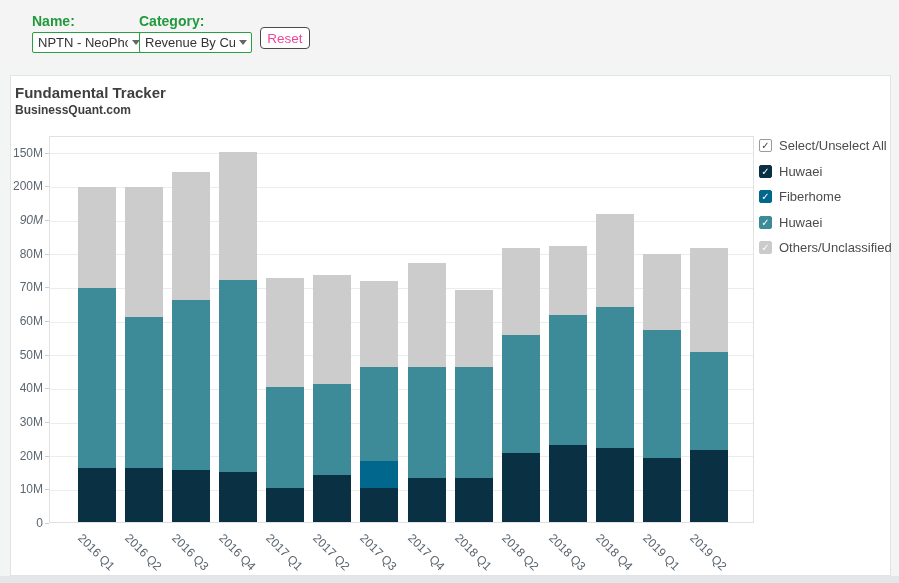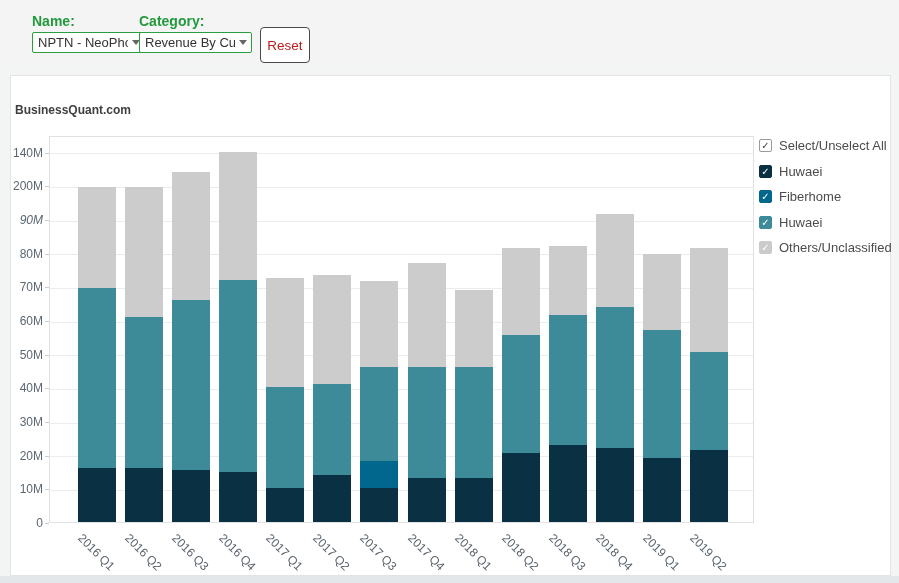--- a/index.html
+++ b/index.html
@@ -23,24 +23,24 @@
     white-space:nowrap; overflow:hidden; cursor:pointer;
   }
   .fake-select .val { overflow:hidden; white-space:nowrap; }
   .fake-select .arrow {
     position:absolute; right:4px; top:7px;
     width:0; height:0; border-left:4px solid transparent;
     border-right:4px solid transparent; border-top:5px solid #666;
   }
   .reset-btn {
     position:absolute; left:260px; top:27px;
-    width:50px; height:36px; background:#fff;
+    width:50px; height:22px; background:#fff;
     border:1px solid #4a4a4a; border-radius:4px;
     font-family:"Liberation Sans",sans-serif;
-    font-size:13.5px; color:#b91c1c; cursor:pointer;
+    font-size:13.5px; color:#ec4899; cursor:pointer;
   }
   
   .panel {
     position:absolute; left:10px; top:75px;
     width:881px; height:501px;
     background:#fff; border:1px solid #e3e3e3;
   }
   .chart-title { position:absolute; left:4px; top:8px; font-size:15px; font-weight:bold; color:#3f3f3f; }
   .chart-subtitle { position:absolute; left:4px; top:27px; font-size:12px; font-weight:bold; color:#3f3f3f; }
   
@@ -87,20 +87,21 @@
     <span class="ctrl-label">Category:</span>
     <div class="fake-select">
       <span class="val">Revenue By Custo</span>
       <span class="arrow"></span>
     </div>
   </div>
   <button class="reset-btn">Reset</button>
 </div>
 
 <div class="panel">
+  <div class="chart-title">Fundamental Tracker</div>
   <div class="chart-subtitle">BusinessQuant.com</div>
 
   <div id="yaxis-layer"></div>
 
   <div class="plot" id="plot">
       <div class="gridline" style="top: 352.848px;"></div>
       <div class="gridline" style="top: 319.196px;"></div>
       <div class="gridline" style="top: 285.543px;"></div>
       <div class="gridline" style="top: 251.891px;"></div>
       <div class="gridline" style="top: 218.239px;"></div>
@@ -222,21 +223,21 @@
     <div class="ytick-label" style="left: -2px; top: 238.087px;">60M</div>
     <div class="ytick-mark" style="left: 34px; top: 245.087px;"></div>
     <div class="ytick-label" style="left: -2px; top: 204.435px;">70M</div>
     <div class="ytick-mark" style="left: 34px; top: 211.435px;"></div>
     <div class="ytick-label" style="left: -2px; top: 170.783px;">80M</div>
     <div class="ytick-mark" style="left: 34px; top: 177.783px;"></div>
     <div class="ytick-label" style="left: -2px; top: 137.13px; font-style: italic;">90M</div>
     <div class="ytick-mark" style="left: 34px; top: 144.13px;"></div>
     <div class="ytick-label" style="left: -2px; top: 103.478px;">200M</div>
     <div class="ytick-mark" style="left: 34px; top: 110.478px;"></div>
-    <div class="ytick-label" style="left: -2px; top: 69.8261px;">140M</div>
+    <div class="ytick-label" style="left: -2px; top: 69.8261px;">150M</div>
     <div class="ytick-mark" style="left: 34px; top: 76.8261px;"></div>
     <div class="xtick-label" style="left: 73.5px; top: 455px;">2016 Q1</div>
     <div class="xtick-label" style="left: 120.65px; top: 455px;">2016 Q2</div>
     <div class="xtick-label" style="left: 167.8px; top: 455px;">2016 Q3</div>
     <div class="xtick-label" style="left: 214.95px; top: 455px;">2016 Q4</div>
     <div class="xtick-label" style="left: 262.1px; top: 455px;">2017 Q1</div>
     <div class="xtick-label" style="left: 309.25px; top: 455px;">2017 Q2</div>
     <div class="xtick-label" style="left: 356.4px; top: 455px;">2017 Q3</div>
     <div class="xtick-label" style="left: 403.55px; top: 455px;">2017 Q4</div>
     <div class="xtick-label" style="left: 450.7px; top: 455px;">2018 Q1</div>

